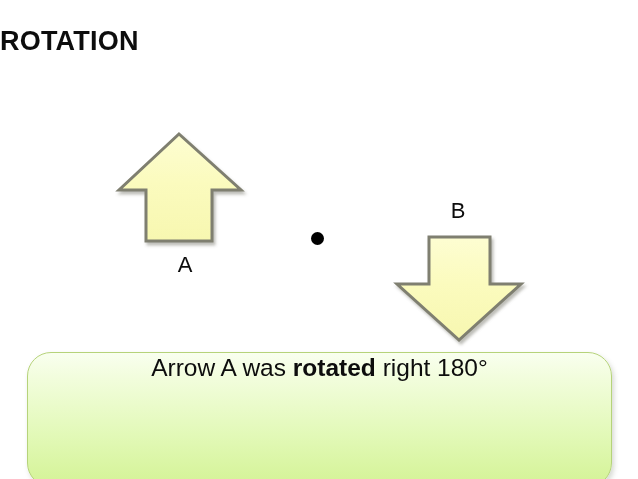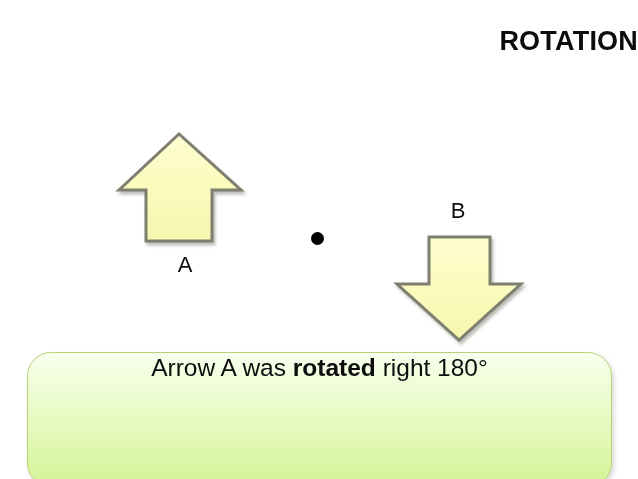--- a/index.html
+++ b/index.html
@@ -23,21 +23,21 @@
     height: 479px;
     background: #ffffff;
   }
 
   
   .title {
     position: absolute;
     left: 0;
     top: 24px;
     width: 638px;
-    text-align: right;
+    text-align: left;
     font-size: 27px;
     font-weight: bold;
     letter-spacing: 0.2px;
     line-height: 34px;
     color: #0d0d0d;
   }
 
   
   .subtitle {
     position: absolute;

